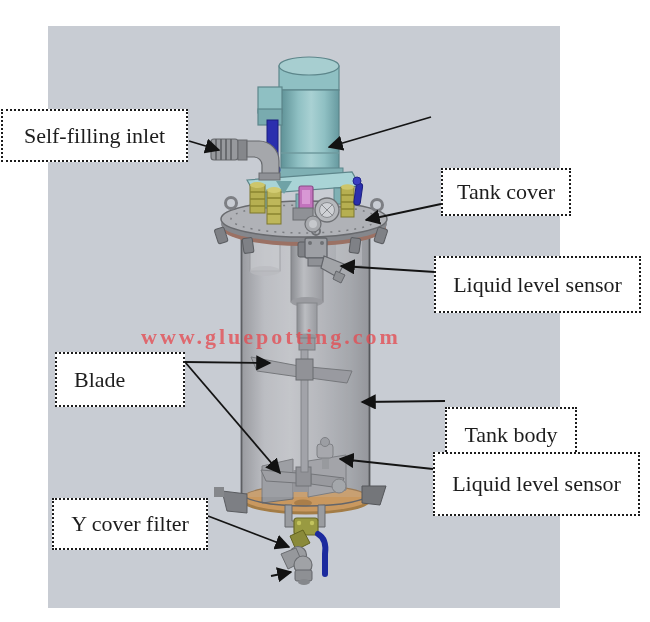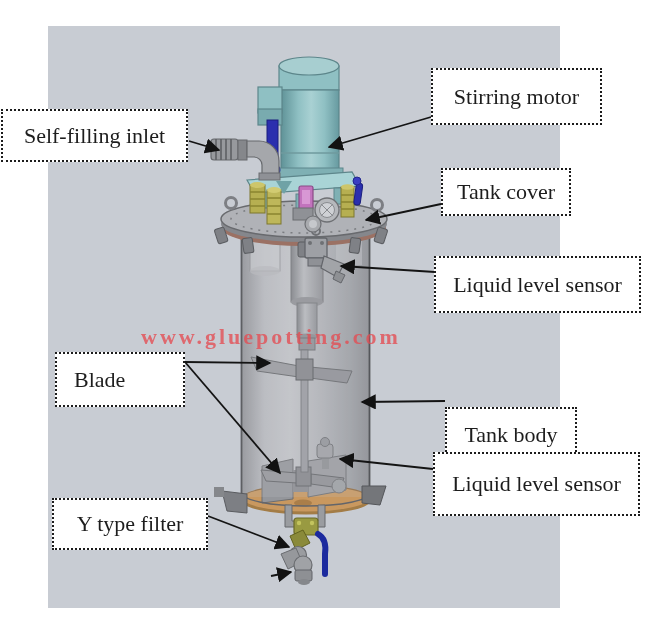--- a/index.html
+++ b/index.html
@@ -224,28 +224,27 @@
       <line x1="433" y1="469" x2="340" y2="459"></line>
       <line x1="208" y1="516" x2="289" y2="547"></line>
       <line x1="271" y1="576" x2="291" y2="572"></line>
     </g>
   </svg>
 
   <div class="watermark">www.gluepotting.com</div>
 
   <div class="lbl" style="left:1px;top:109px;width:187px;height:53px;">Self-filling inlet</div>
 
-  <div class="lbl" style="left:431px;top:68px;width:171px;height:57px;">Stirring motor</div>
 
   <div class="lbl" style="left:441px;top:168px;width:130px;height:48px;">Tank cover</div>
 
   <div class="lbl" style="left:434px;top:256px;width:207px;height:57px;">Liquid level sensor</div>
 
   <div class="lbl left-text" style="left:55px;top:328px;width:130px;height:55px;margin-top:24px;">Blade</div>
 
   <div class="lbl" style="left:445px;top:370px;width:132px;height:56px;margin-top:37px;">Tank body</div>
 
   <div class="lbl" style="left:433px;top:452px;width:207px;height:64px;">Liquid level sensor</div>
 
-  <div class="lbl" style="left:52px;top:498px;width:156px;height:52px;">Y type filter</div>
+  <div class="lbl" style="left:52px;top:498px;width:156px;height:52px;">Y cover filter</div>
 
 
 </div>
 
 </body></html>

